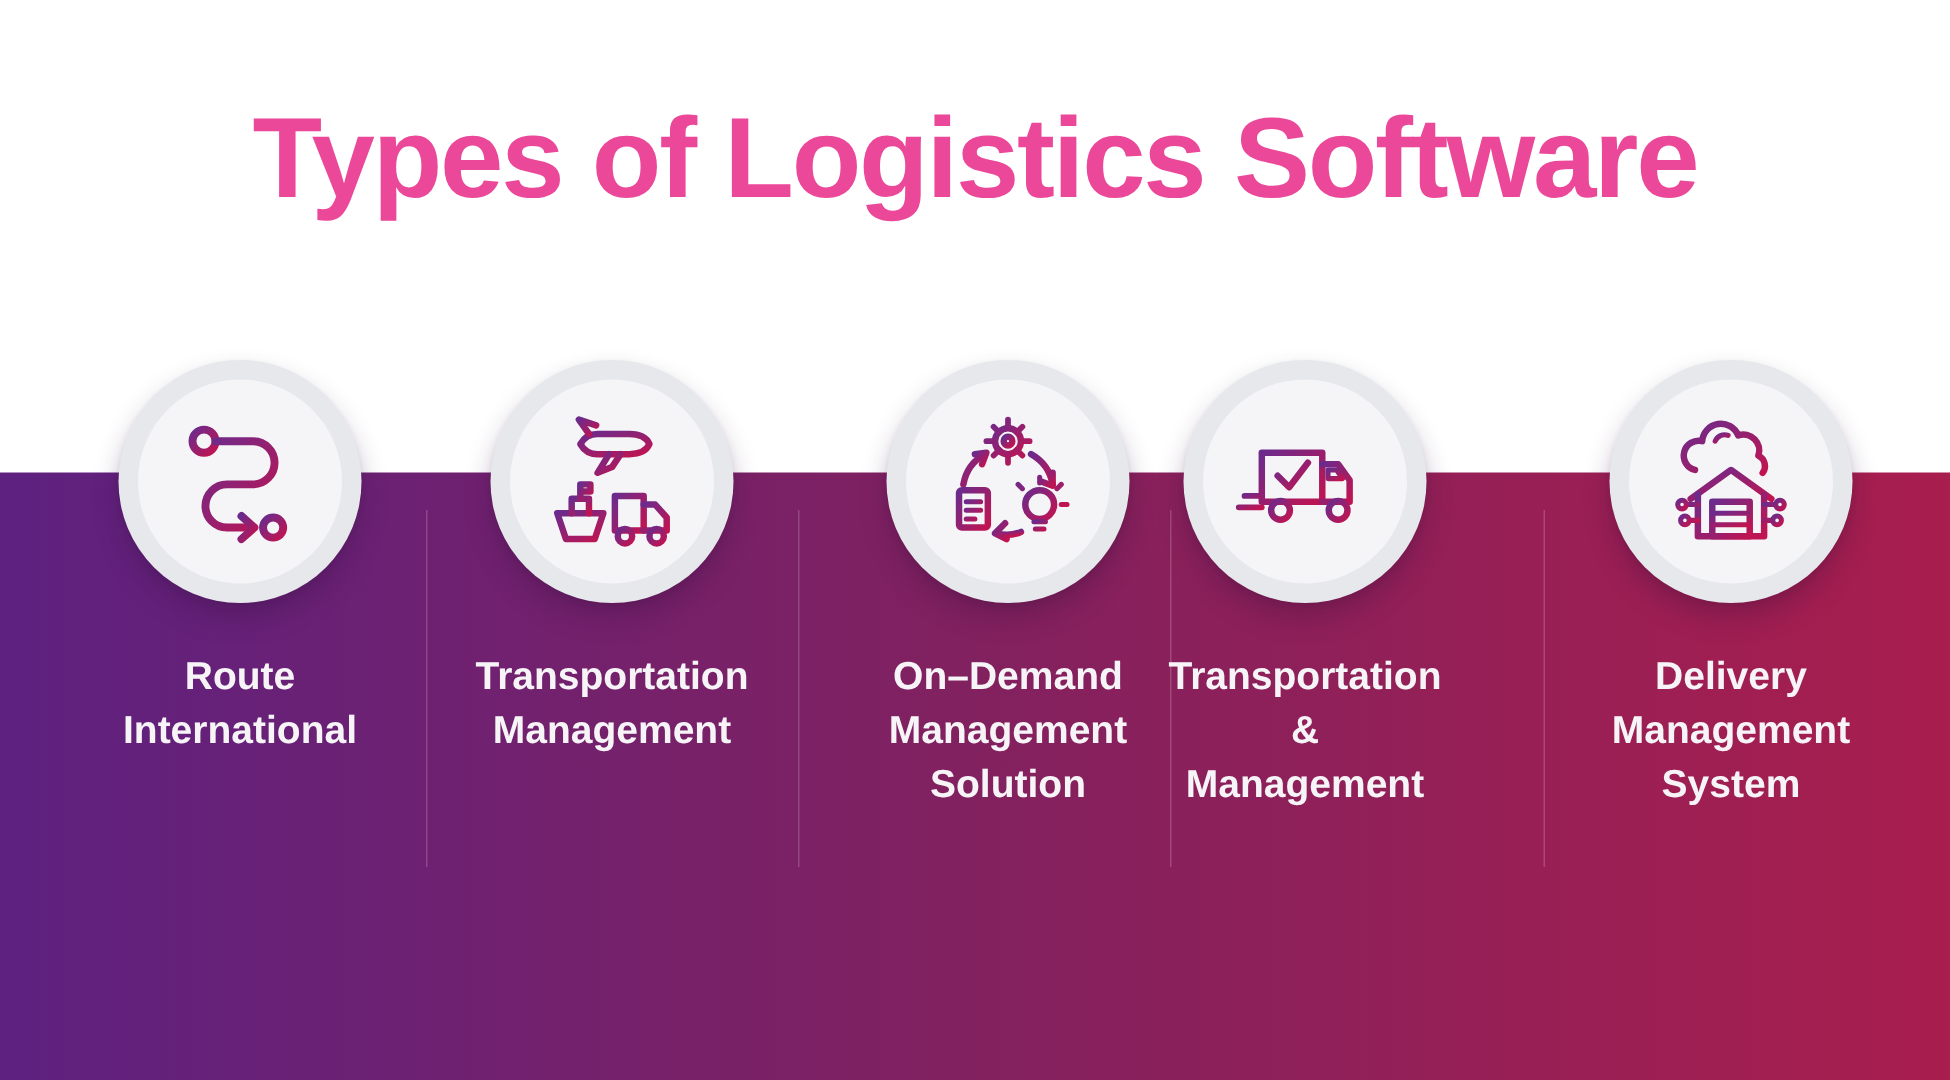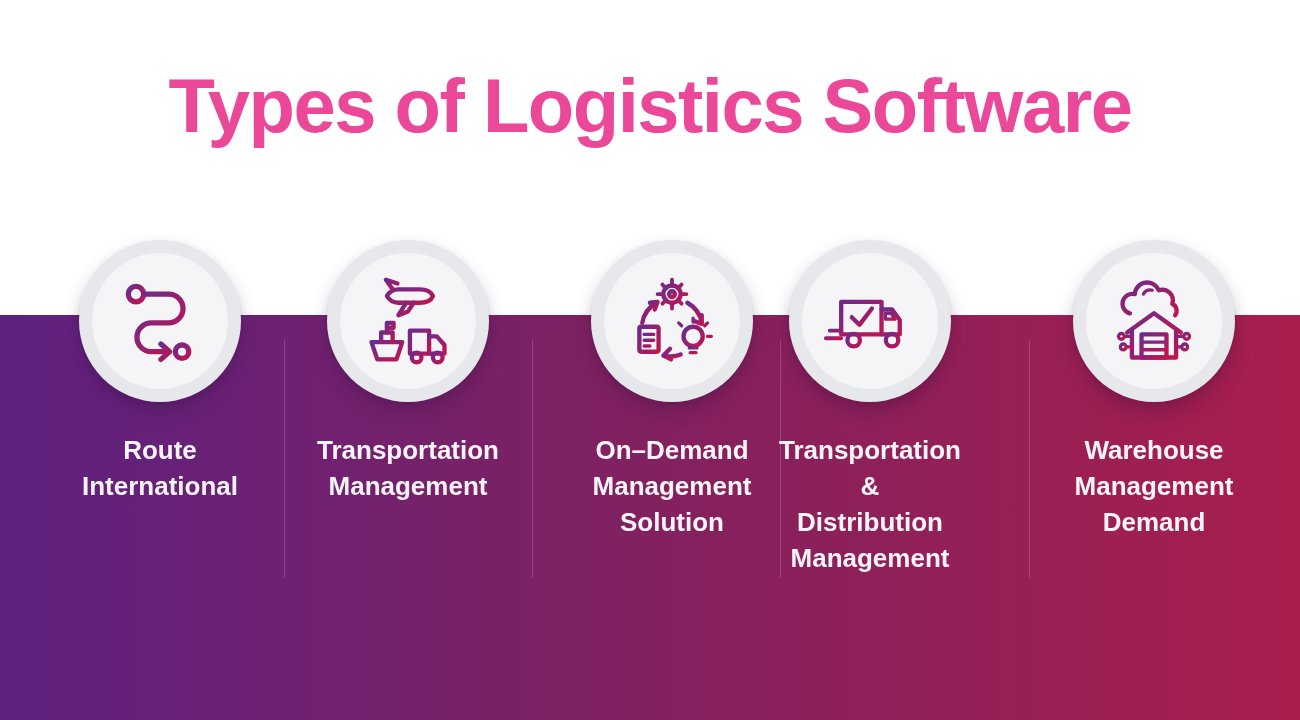--- a/index.html
+++ b/index.html
@@ -197,21 +197,20 @@
             <circle cx="73" cy="70" r="6.5"></circle>
             <path d="M41,70 H65" stroke-width="4"></path>
             <path d="M8,60 H18 M4,68 H20" stroke-width="4"></path>
           </g>
         </svg>
       </div>
     </div>
     <div class="label">
       <span>Transportation</span>
       <span>&amp;</span>
-      <span>Distribution</span>
       <span>Management</span>
     </div>
   </div>
 
   <div class="item i4">
     <div class="badge">
       <div class="badge-inner">
         <svg viewBox="0 0 100 100">
           <defs>
             <linearGradient id="g5" x1="0" y1="0" x2="1" y2="1">
@@ -234,19 +233,19 @@
             <circle cx="16" cy="66" r="3" stroke-width="3.5"></circle>
             <circle cx="18" cy="77" r="3" stroke-width="3.5"></circle>
             <path d="M73,66 H80 M73,77 H78" stroke-width="3.5"></path>
             <circle cx="84" cy="66" r="3" stroke-width="3.5"></circle>
             <circle cx="82" cy="77" r="3" stroke-width="3.5"></circle>
           </g>
         </svg>
       </div>
     </div>
     <div class="label">
-      <span>Warehouse</span>
-      <span>Management</span>
-      <span>Demand</span>
+      <span>Delivery</span>
+      <span>Management</span>
+      <span>System</span>
     </div>
   </div>
 
 </div>
 
 </body></html>

